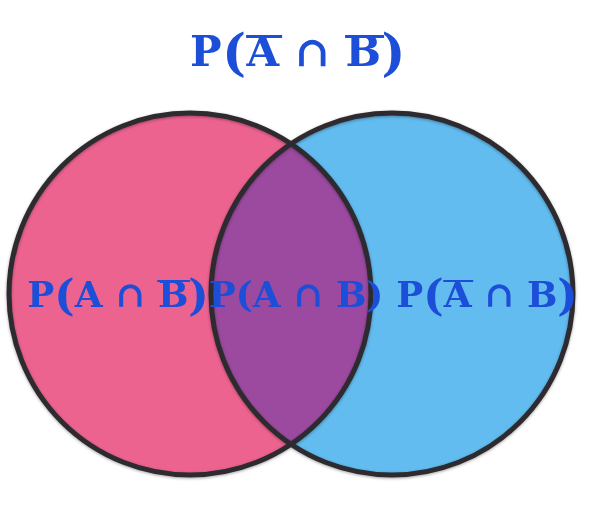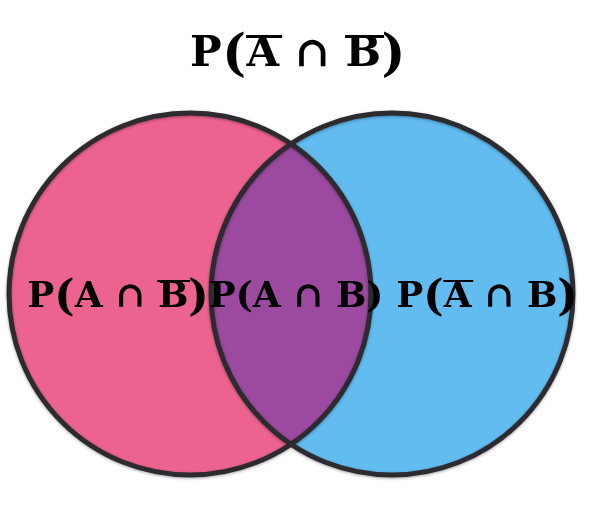--- a/index.html
+++ b/index.html
@@ -21,21 +21,21 @@
     top: 0;
   }
   .strokes {
     filter: drop-shadow(0 1px 1.5px rgba(0,0,0,0.35));
   }
   .label {
     position: absolute;
     transform: translate(-50%, -50%);
     white-space: nowrap;
     font-weight: bold;
-    color: #000000;
+    color: #1d4ed8;
     line-height: 1;
   }
   .label.title {
     font-size: 42px;
     letter-spacing: 0.5px;
   }
   .label.region {
     font-size: 36px;
   }
   

